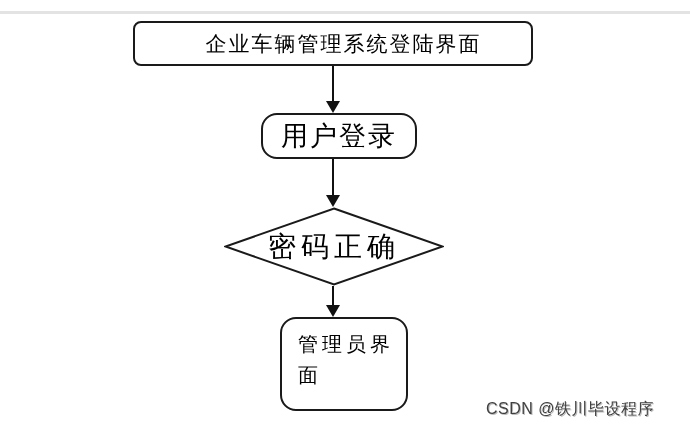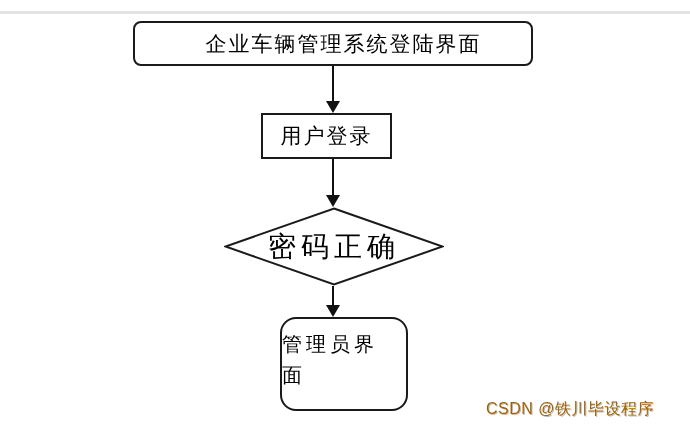--- a/index.html
+++ b/index.html
@@ -36,33 +36,33 @@
     left: 133px; top: 21px;
     width: 400px; height: 45px;
     border-radius: 8px;
     font-size: 21px;
     letter-spacing: 2px;
     padding-left: 21px;
   }
 
   #n-user-login {
     left: 261px; top: 113px;
-    width: 131px; height: 46px;
-    border-radius: 0;
-    font-size: 21px;
+    width: 156px; height: 46px;
+    border-radius: 16px;
+    font-size: 27px;
     letter-spacing: 2px;
   }
 
   #n-admin {
     left: 280px; top: 317px;
     width: 128px; height: 94px;
     border-radius: 16px;
     display: block;
     text-align: left;
-    padding: 10px 6px 0 0;
+    padding: 10px 6px 0 16px;
     font-size: 20px;
     letter-spacing: 4px;
     line-height: 31px;
     word-break: break-all;
   }
 
   .diamond-wrap {
     position: absolute;
     left: 224px; top: 207px;
     width: 220px; height: 79px;
@@ -99,21 +99,21 @@
   #a1-head { left: 326px; top: 101px; }
   #a2-head { left: 326px; top: 195px; }
   #a3-head { left: 326px; top: 305px; }
 
   .watermark {
     position: absolute;
     left: 486px; top: 399px;
     font-family: "Liberation Sans", sans-serif;
     font-size: 16px;
     letter-spacing: 0.5px;
-    color: #a16207;
+    color: #404040;
     text-shadow: -1px -1px 0 #ffffff, 1px 1px 0 #bdbdbd;
     white-space: nowrap;
   }
 </style>
 </head>
 <body>
 
 <div class="screen">
 
   <div class="divider"></div>

